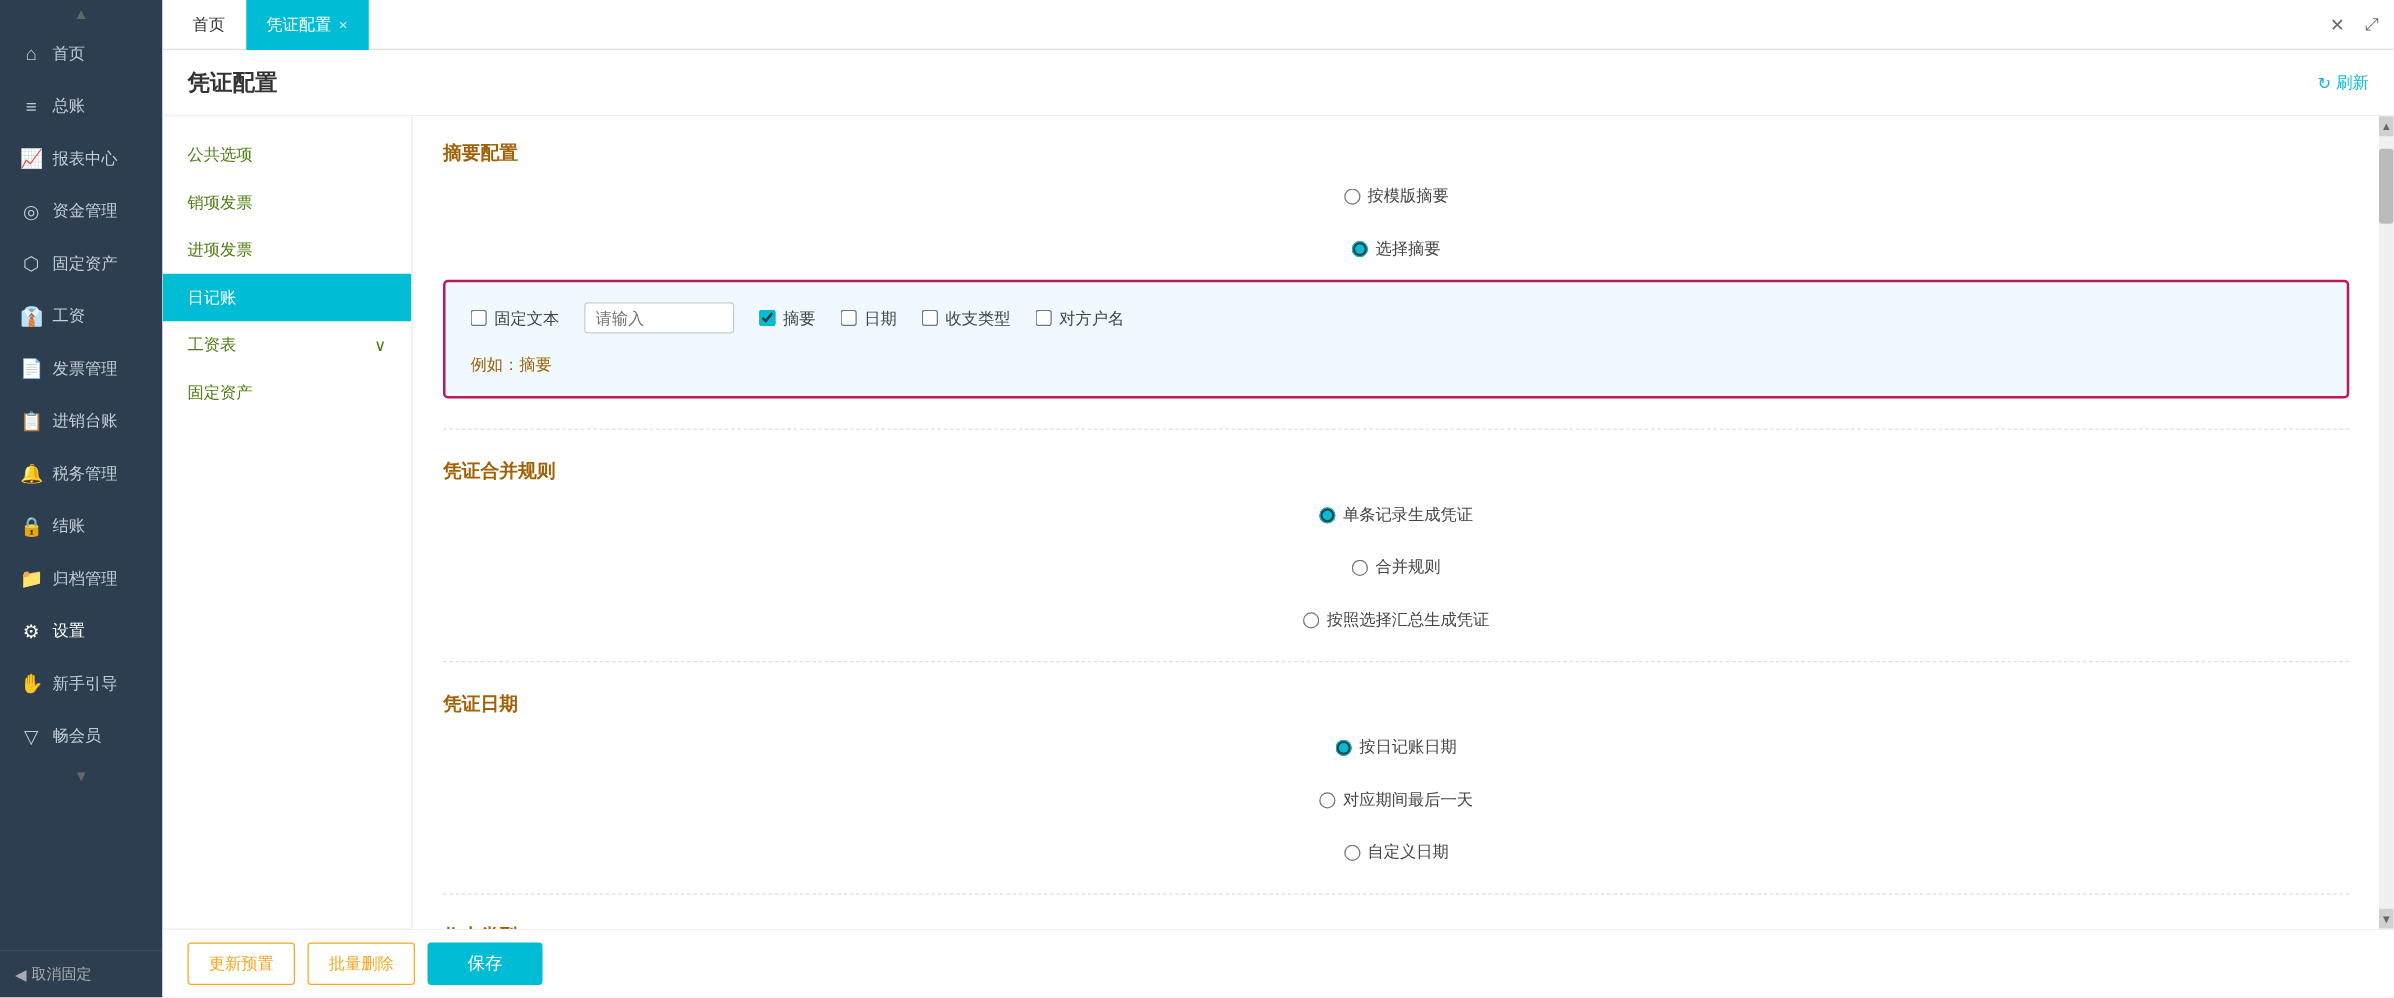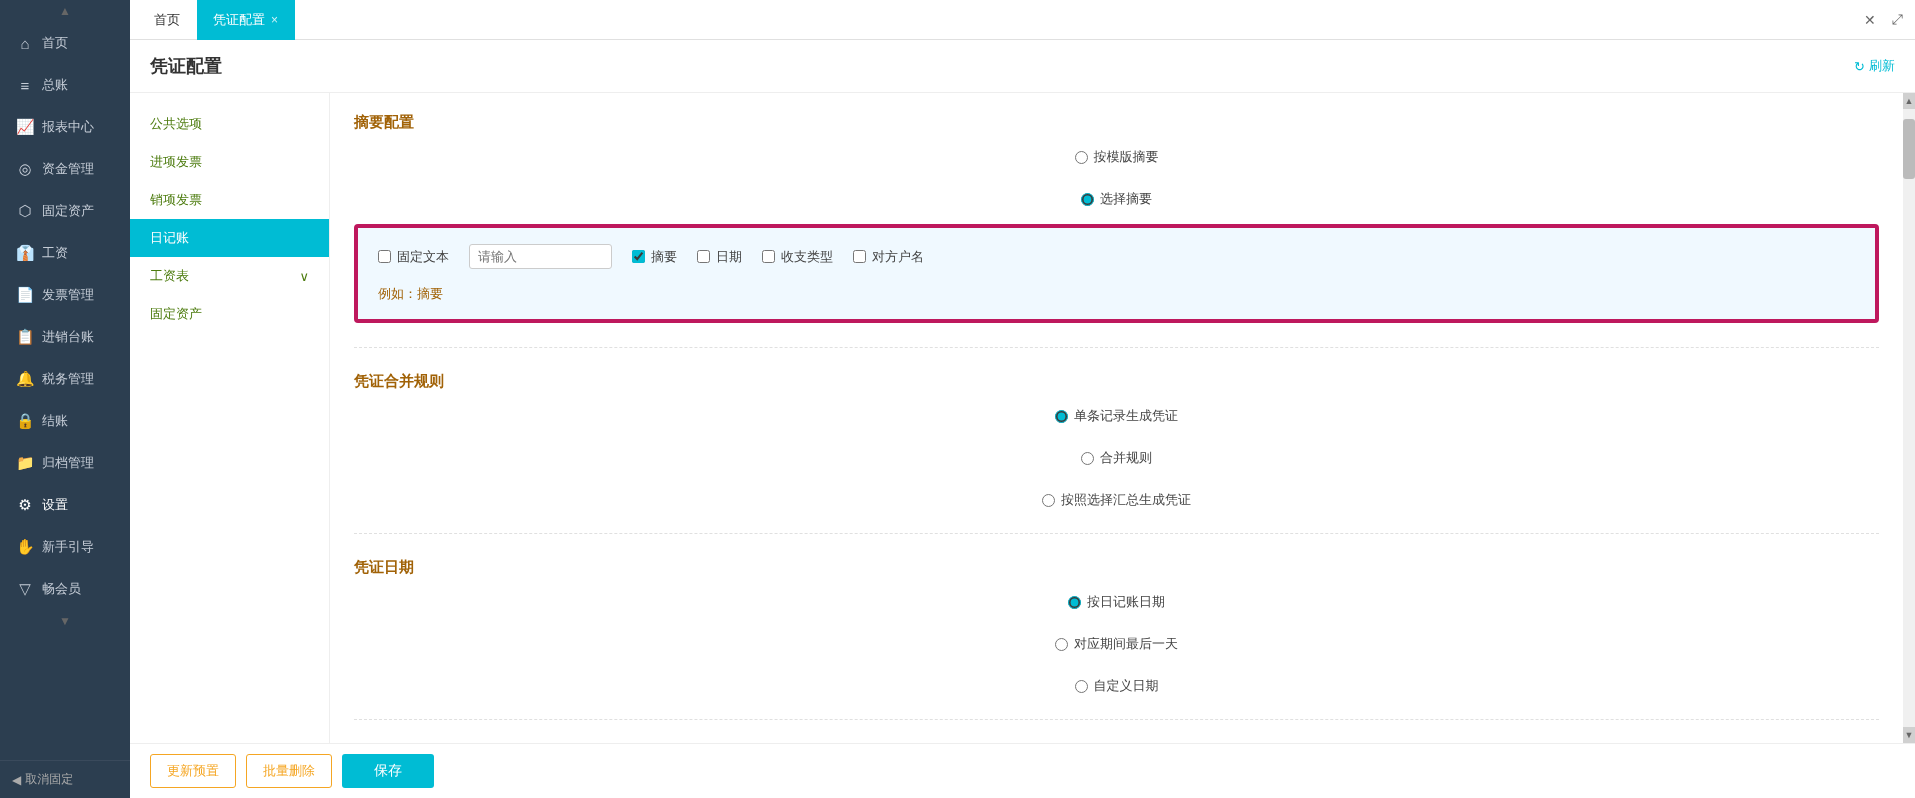--- a/index.html
+++ b/index.html
@@ -207,21 +207,21 @@
     }
     .radio-item input[type="radio"] {
       accent-color: #00bcd4;
       cursor: pointer;
     }
 
     
     .summary-config-area {
       margin-top: 16px;
       background: #f0f9ff;
-      border: 4px solid #be185d;
+      border: 2px solid #be185d;
       border-radius: 4px;
       padding: 16px 20px;
     }
     .checkbox-row {
       display: flex;
       align-items: center;
       gap: 20px;
       flex-wrap: wrap;
     }
     .checkbox-item {
@@ -236,21 +236,21 @@
       accent-color: #00bcd4;
       cursor: pointer;
     }
     .text-input {
       border: 1px solid #ccc;
       border-radius: 3px;
       padding: 4px 8px;
       font-size: 13px;
       color: #333;
       outline: none;
-      width: 143px;
+      width: 120px;
     }
     .example-text {
       margin-top: 16px;
       color: #a16207;
       font-size: 13px;
     }
 
     
     .bottom-bar {
       background: #fff;
@@ -424,24 +424,24 @@
       </button>
     </div>
 
     <div class="body-area">
 
       <div class="left-nav">
         <div class="left-nav-item">
           <span>公共选项</span>
         </div>
         <div class="left-nav-item">
+          <span>销项发票</span>
+        </div>
+        <div class="left-nav-item">
           <span>进项发票</span>
-        </div>
-        <div class="left-nav-item">
-          <span>销项发票</span>
         </div>
         <div class="left-nav-item active">
           <span>日记账</span>
         </div>
         <div class="left-nav-item">
           <span>工资表</span>
           <span>∨</span>
         </div>
         <div class="left-nav-item">
           <span>固定资产</span>

